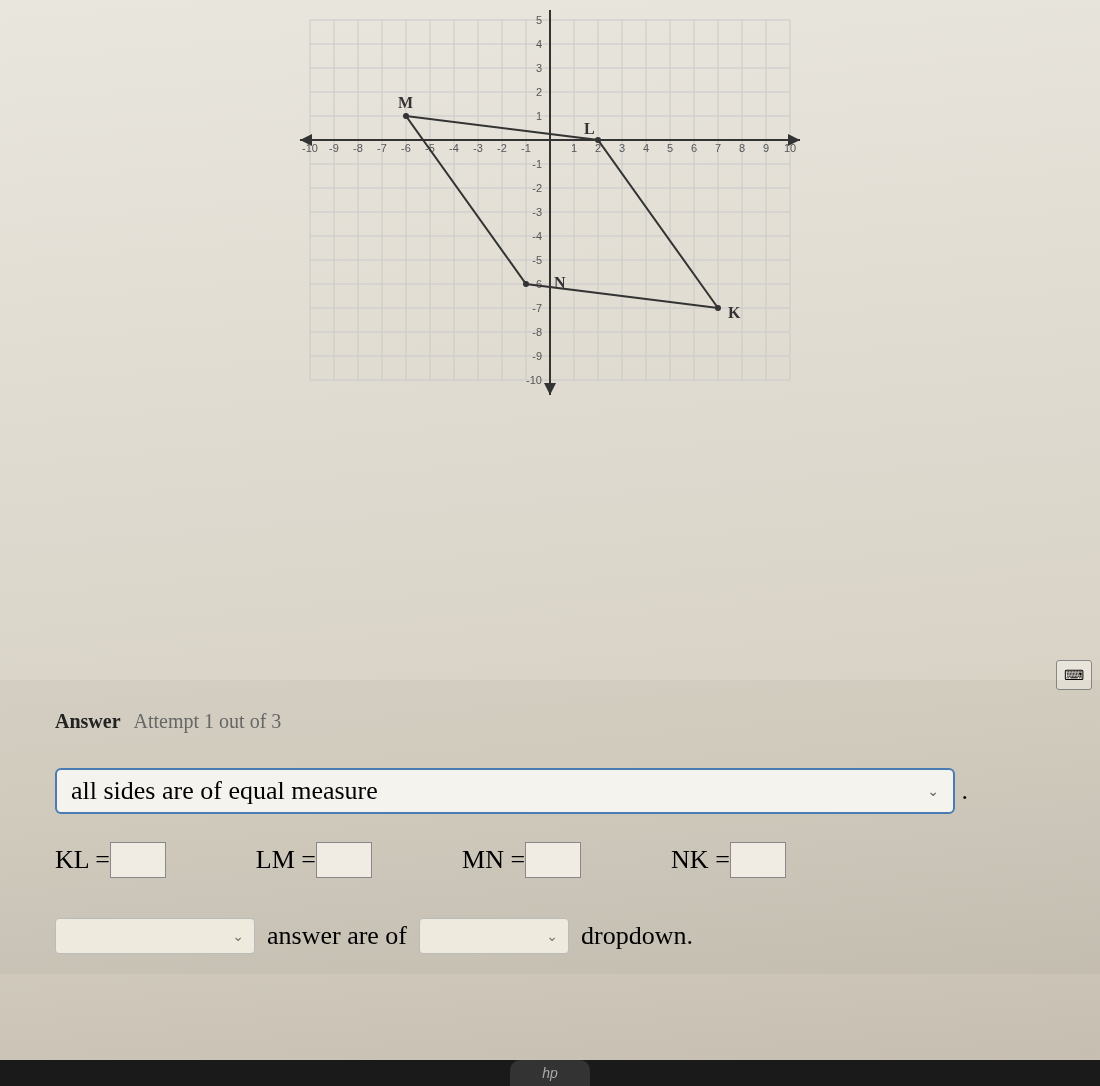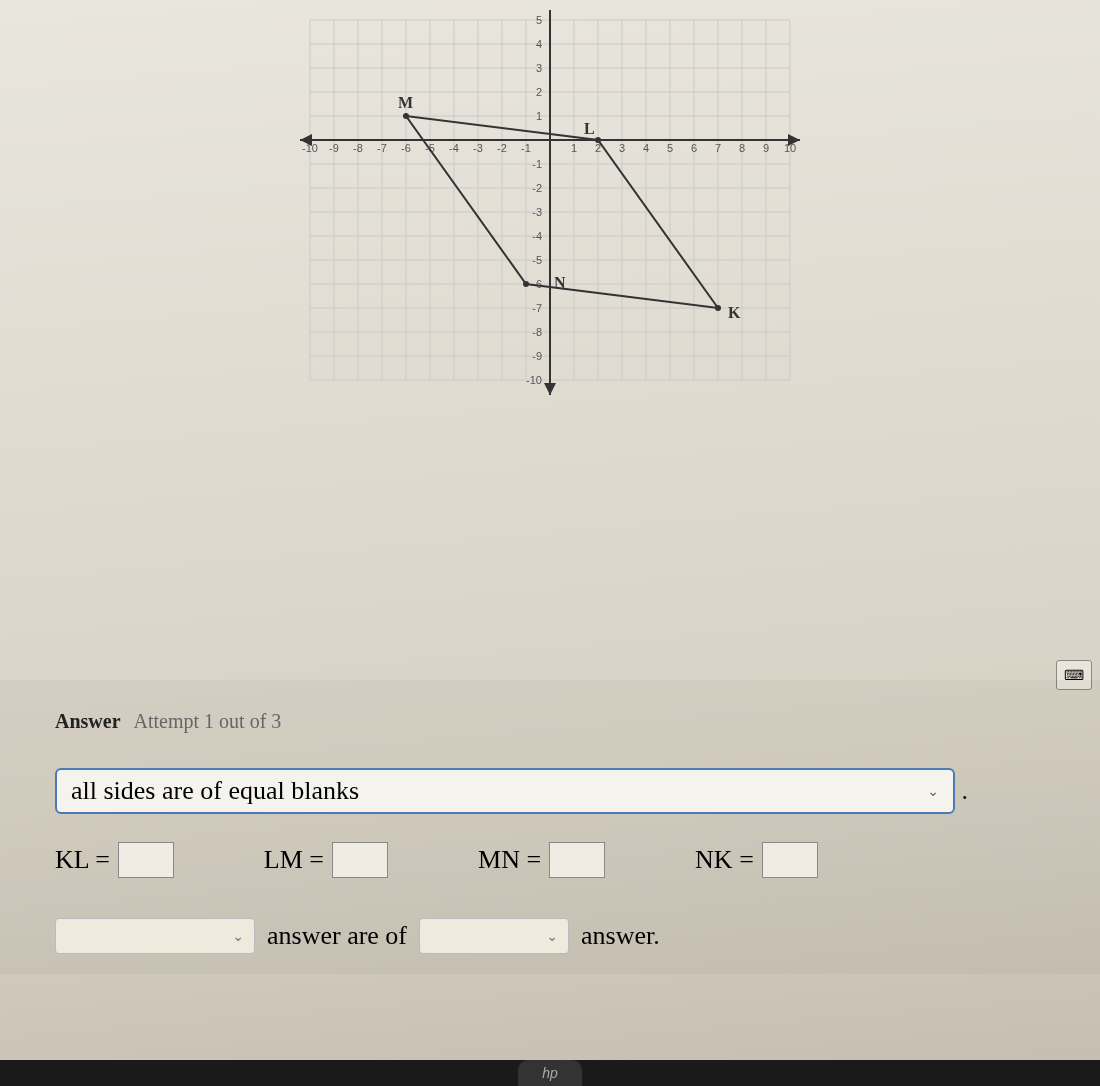--- a/index.html
+++ b/index.html
@@ -71,21 +71,21 @@
     cursor: pointer;
   }
   .dd-main .chev { font-size: 14px; color: #666; }
   .eq-row {
     display: flex;
     gap: 90px;
     align-items: center;
     font-size: 26px;
     margin: 28px 0 0 0;
   }
-  .eq-item { display: flex; align-items: center; gap: 8px; }
+  .eq-item { display: flex; align-items: center; }
   .blank {
     width: 56px; height: 36px;
     border: 1.5px solid #888;
     background: #f0ece3;
     display: inline-block;
   }
   .bottom-row {
     display: flex; align-items: center;
     gap: 12px;
     font-size: 26px;
@@ -119,21 +119,21 @@
   .taskbar {
     position: absolute;
     bottom: 0; left: 0; right: 0;
     height: 26px;
     background: #1a1a1a;
   }
   .logo {
     position: absolute;
     bottom: 0; left: 50%;
     transform: translateX(-50%);
-    width: 64px; height: 26px;
+    width: 80px; height: 26px;
     background: #333;
     color: #aaa;
     font: italic 14px Arial;
     display: flex; align-items: center; justify-content: center;
     border-radius: 10px 10px 0 0;
   }
 </style>
 </head>
 <body>
 
@@ -250,21 +250,21 @@
   </div>
 
   <div class="answer-block">
     <div class="answer-header">
       <b>Answer</b>
       <span class="attempt">Attempt 1 out of 3</span>
     </div>
 
 
     <div class="dd-main">
-      <span>all sides are of equal blanks</span>
+      <span>all sides are of equal measure</span>
       <span class="chev">⌄</span>
     </div><span style="font-size:26px"> .</span>
 
     <div class="eq-row">
       <div class="eq-item">
         <span>KL =</span>
         <input class="blank" value="" style="">
       </div>
       <div class="eq-item">
         <span>LM =</span>
@@ -281,20 +281,20 @@
     </div>
 
     <div class="bottom-row">
       <div class="dd-small">
         <span>⌄</span>
       </div>
       <span>answer are of</span>
       <div class="dd-small" style="min-width:150px">
         <span>⌄</span>
       </div>
-      <span>answer.</span>
+      <span>dropdown.</span>
     </div>
   </div>
 
 </div>
 
 <div class="taskbar"></div>
 <div class="logo">hp</div>
 
 </body></html>

